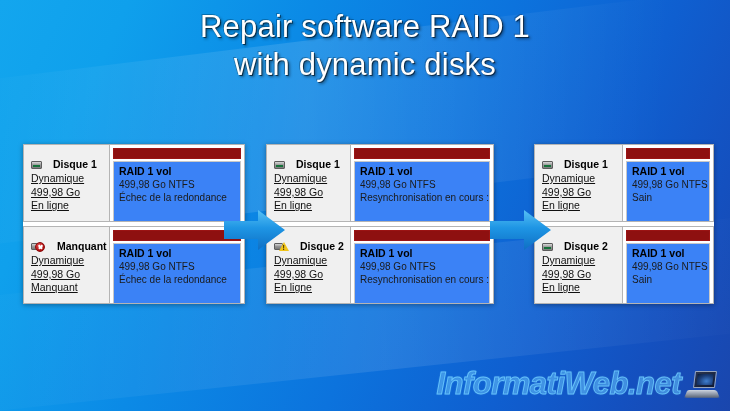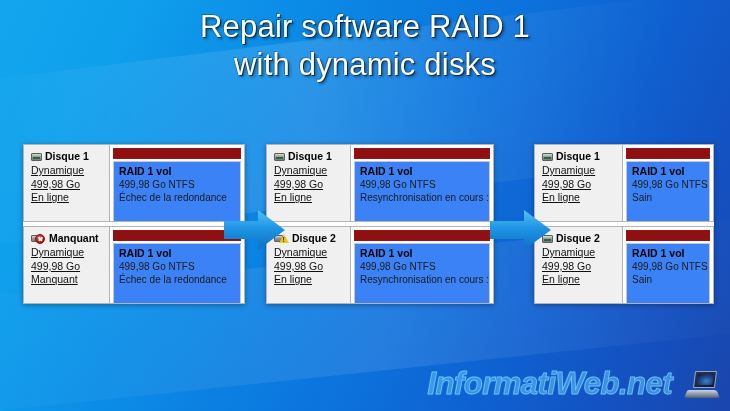--- a/index.html
+++ b/index.html
@@ -105,26 +105,27 @@
     font-size: 10.5px;
     line-height: 13.4px;
     color: #101010;
   }
   .group.g2 .disk-info { width: 84px; flex: 0 0 84px; }
   .group.g3 .disk-info { width: 88px; flex: 0 0 88px; }
 
   .disk-title {
     display: flex;
     align-items: center;
-    gap: 3px;
+    gap: 11px;
     font-weight: bold;
     font-size: 10.5px;
     color: #000;
     margin-bottom: 1px;
     white-space: nowrap;
+    margin-top: 8px;
   }
   .disk-meta { white-space: nowrap; text-decoration: underline; }
 
   
   .ico {
     display: inline-block;
     position: relative;
     flex: 0 0 auto;
   }
   .ico-disk {
@@ -270,21 +271,21 @@
   .arrow svg { display: block; width: 100%; height: 100%; }
 
   
   #watermark {
     position: absolute;
     right: 12px;
     bottom: 10px;
     z-index: 7;
     display: flex;
     align-items: flex-end;
-    gap: 14px;
+    gap: 5px;
   }
   #wm-text {
     font-family: "Liberation Sans", sans-serif;
     font-style: italic;
     font-weight: bold;
     font-size: 31px;
     line-height: 34px;
     letter-spacing: -0.5px;
     color: rgba(40,130,225,0.30);
     -webkit-text-stroke: 1px rgba(110,205,255,0.85);

